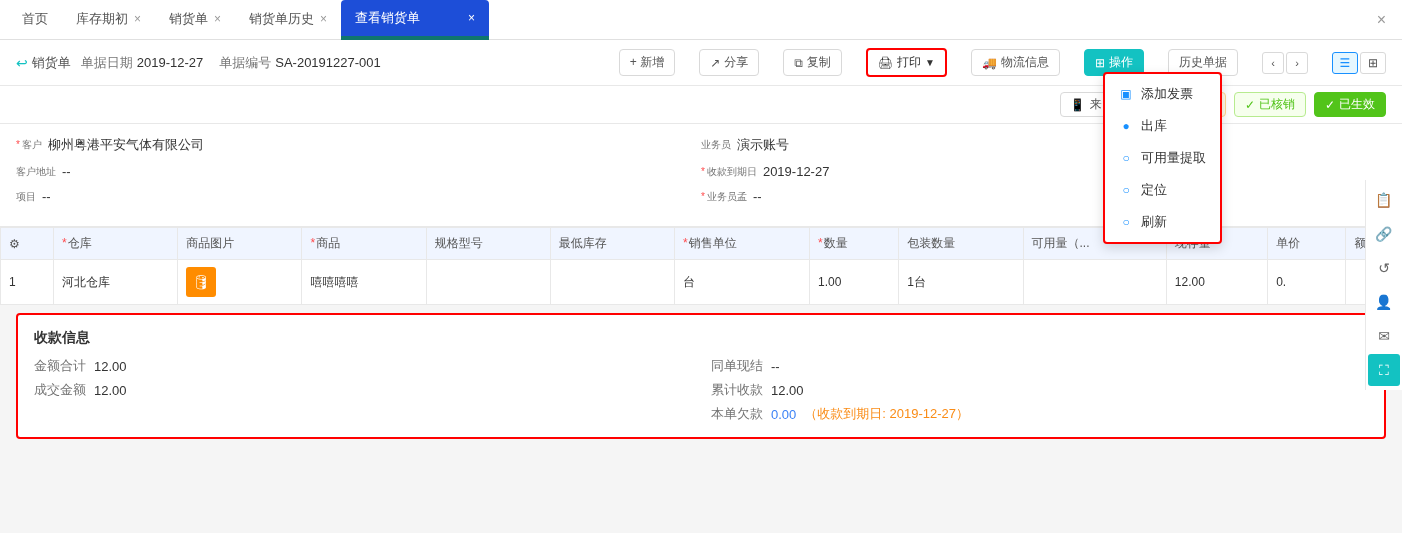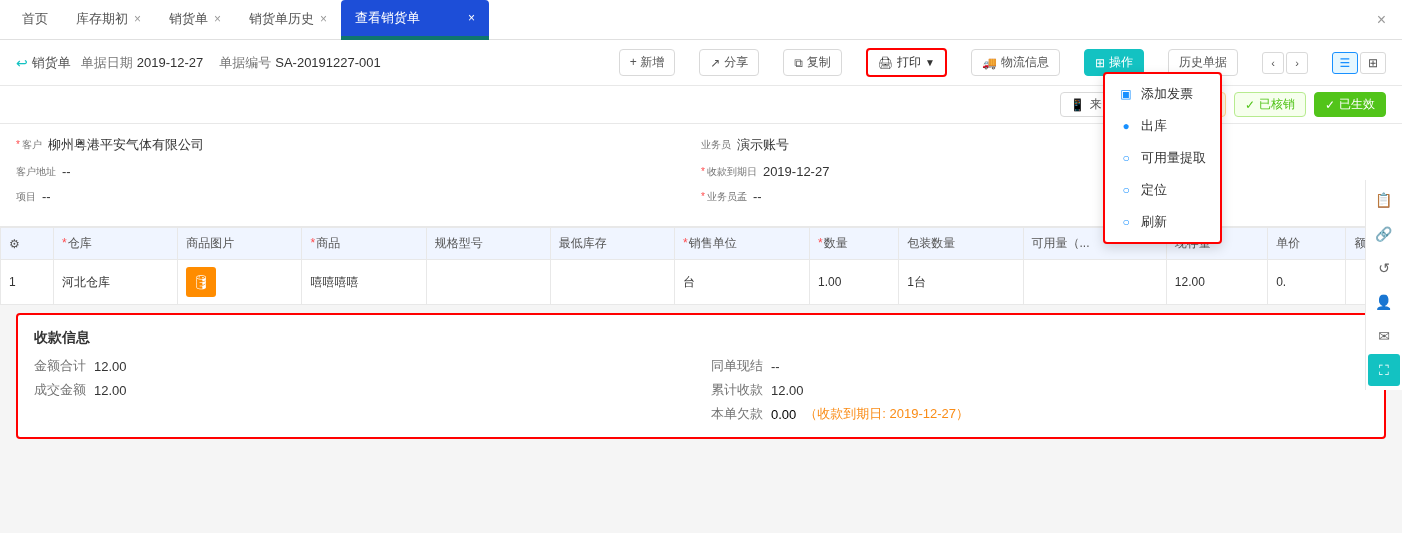--- a/index.html
+++ b/index.html
@@ -231,21 +231,21 @@
       margin-bottom: 10px;
     }
     .bottom-info-grid {
       display: grid;
       grid-template-columns: 1fr 1fr;
       gap: 6px 20px;
     }
     .info-row { display: flex; align-items: center; gap: 8px; }
     .info-label { color: #737373; white-space: nowrap; }
     .info-value { color: #333; }
-    .info-value.red { color: #000000; text-align: center; }
+    .info-value.red { color: #3b82f6; text-align: center; }
     .dropdown-menu {
       position: absolute;
       top: 72px;
       right: 180px;
       background: #fff;
       border: 2px solid #ff0000;
       border-radius: 4px;
       box-shadow: 0 4px 12px rgba(0,0,0,0.15);
       z-index: 200;
       min-width: 110px;

